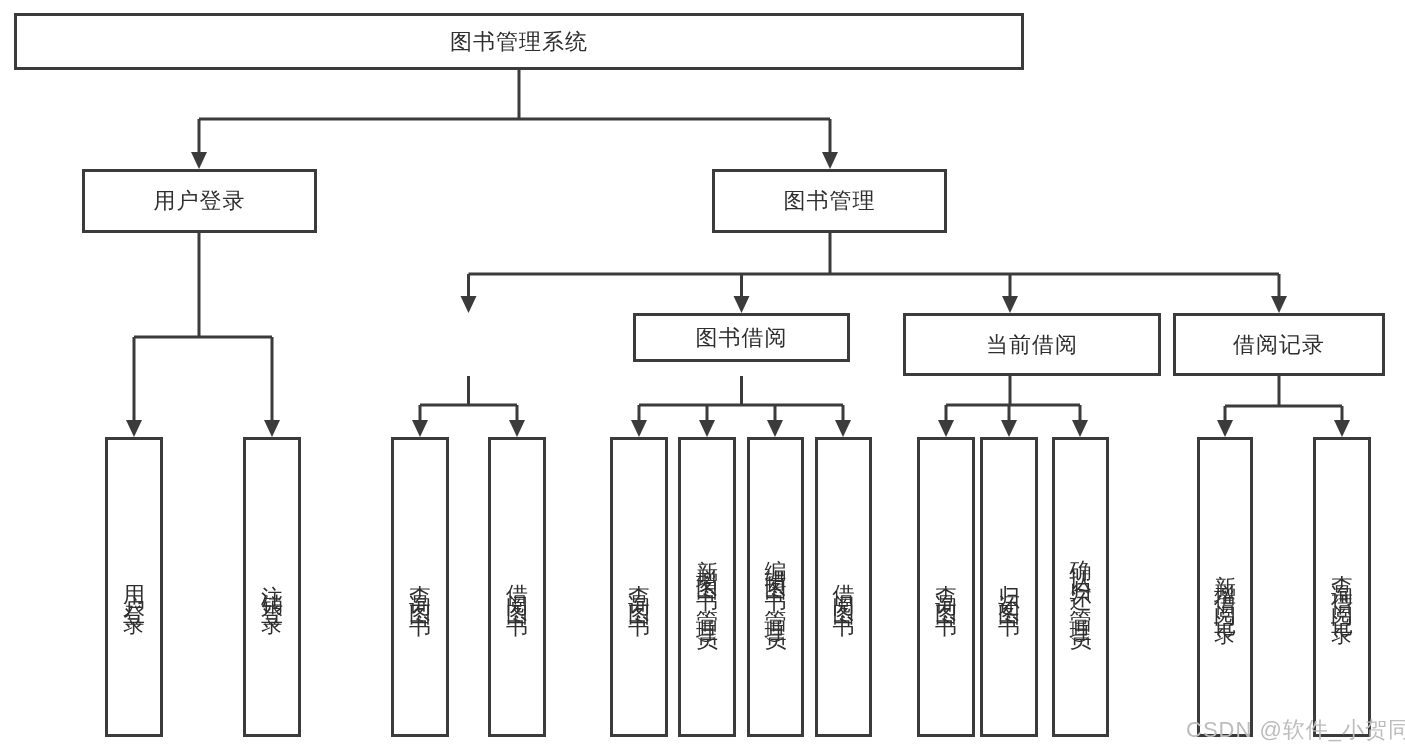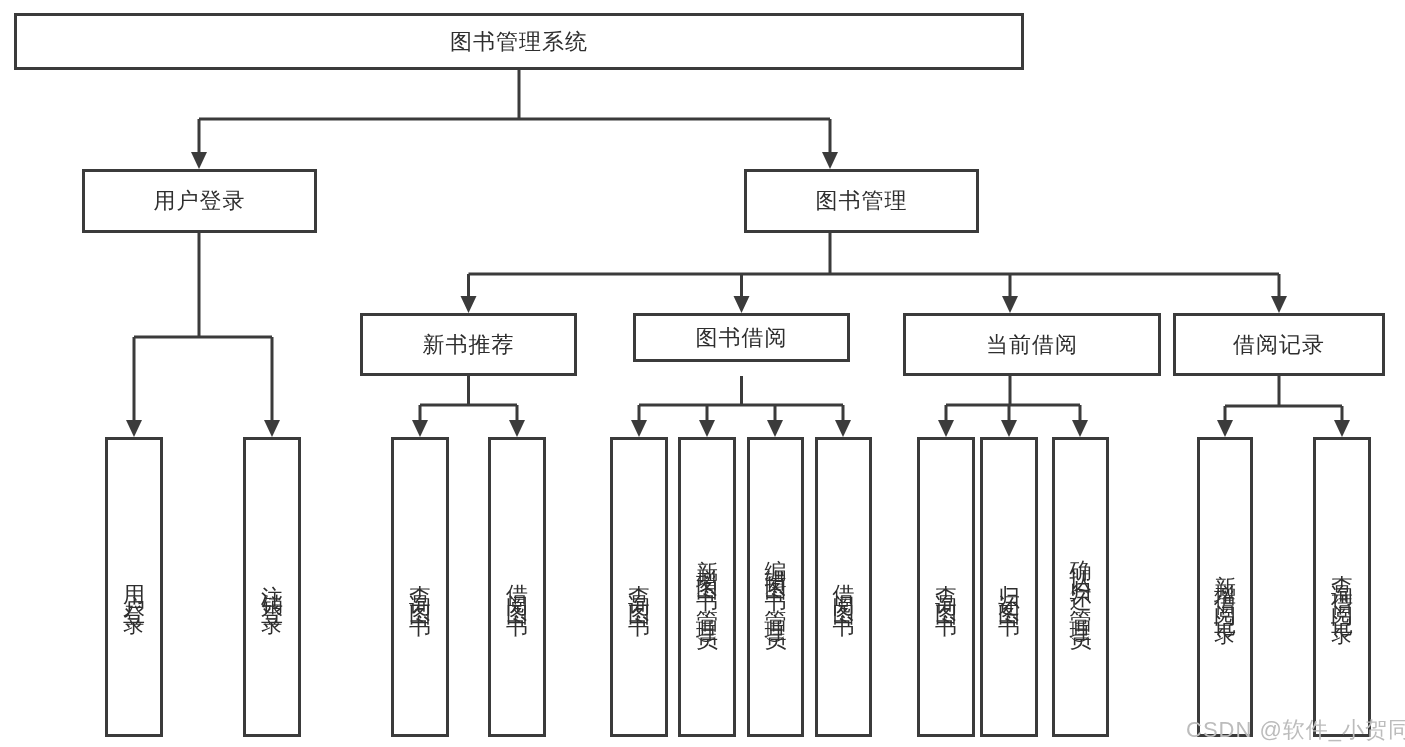--- a/index.html
+++ b/index.html
@@ -34,21 +34,21 @@
     text-orientation: mixed;
     letter-spacing: 10px;
     line-height: 1;
     white-space: normal;
     font-size: 22px;
   }
   
   .n-root   { left: 14px;  top: 13px;  width: 1010px; height: 57px; }
   
   .n-login  { left: 82px;  top: 169px; width: 235px; height: 64px; }
-  .n-mgmt   { left: 712px; top: 169px; width: 235px; height: 64px; margin-left: 32px; }
+  .n-mgmt   { left: 712px; top: 169px; width: 235px; height: 64px; }
   
   .n-rec    { left: 360px;  top: 313px; width: 217px; height: 63px; }
   .n-bor    { left: 633px;  top: 313px; width: 217px; height: 49px; }
   .n-cur    { left: 903px;  top: 313px; width: 258px; height: 63px; }
   .n-recd   { left: 1173px; top: 313px; width: 212px; height: 63px; }
   
   .n-a1 { left: 105px;  top: 437px; width: 58px; height: 300px; }
   .n-a2 { left: 243px;  top: 437px; width: 58px; height: 300px; }
   .n-b1 { left: 391px;  top: 437px; width: 58px; height: 300px; }
   .n-b2 { left: 488px;  top: 437px; width: 58px; height: 300px; }
@@ -116,21 +116,20 @@
       <polygon class="ah" points="1217,420 1233,420 1225,437"></polygon>
       <polygon class="ah" points="1334,420 1350,420 1342,437"></polygon>
     </g>
   </svg>
 
   <div class="node n-root">图书管理系统</div>
 
   <div class="node n-login">用户登录</div>
   <div class="node n-mgmt">图书管理</div>
 
-  <div class="node n-rec">新书推荐</div>
   <div class="node n-bor">图书借阅</div>
   <div class="node n-cur">当前借阅</div>
   <div class="node n-recd">借阅记录</div>
 
   <div class="node v n-a1">用户登录</div>
   <div class="node v n-a2">注销登录</div>
 
   <div class="node v n-b1">查询图书</div>
   <div class="node v n-b2">借阅图书</div>
 

